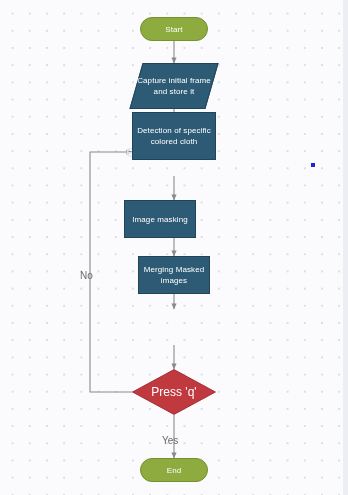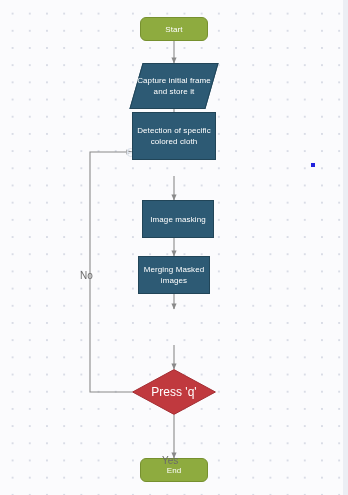--- a/index.html
+++ b/index.html
@@ -34,21 +34,21 @@
     text-align: center;
     color: #ffffff;
     font-size: 8px;
     line-height: 11px;
     letter-spacing: 0.1px;
     z-index: 3;
   }
   .node-terminal {
     background: #8eab3f;
     border: 1px solid #76902f;
-    border-radius: 6px;
+    border-radius: 12px;
   }
   .node-process {
     background: #2d5a74;
     border: 1px solid #214558;
   }
   .node-io {
     background: #2d5a74;
     border: 1px solid #214558;
     transform: skewX(-16deg);
   }
@@ -144,39 +144,39 @@
   </div>
 
   <div class="node node-io" style="left:136px; top:63px; width:76px; height:46px;">
     <span class="node-text">Capture initial frame and store it</span>
   </div>
 
   <div class="node node-process" style="left:132px; top:112px; width:84px; height:48px;">
     <span class="node-text">Detection of specific colored cloth</span>
   </div>
 
-  <div class="node node-process" style="left:142px; top:200px; width:72px; height:38px;">
+  <div class="node node-process" style="left:124px; top:200px; width:72px; height:38px;">
     <span class="node-text">Image masking</span>
   </div>
 
   <div class="node node-process" style="left:138px; top:256px; width:72px; height:38px;">
     <span class="node-text">Merging Masked images</span>
   </div>
 
 
   <div class="node-decision-wrap" style="left:132px; top:369px; width:84px; height:46px;">
     <svg class="node-decision-shape" viewBox="0 0 84 46" xmlns="http://www.w3.org/2000/svg" preserveAspectRatio="none">
       <polygon points="42,0.6 83.4,23 42,45.4 0.6,23" fill="#c0393e" stroke="#a32f34" stroke-width="1"></polygon>
     </svg>
     <div class="node-decision-label">Press 'q'</div>
   </div>
 
   <div class="node node-terminal" style="left:140px; top:458px; width:68px; height:24px;">
     <span class="node-text">End</span>
   </div>
 
   <div class="edge-label" style="left:80px; top:271px;">No</div>
-  <div class="edge-label" style="left:162px; top:456px;">Yes</div>
+  <div class="edge-label" style="left:162px; top:436px;">Yes</div>
 
   <div class="cursor-dot" style="left:311px; top:163px;"></div>
 
   <div class="right-strip"></div>
 </div>
 
 </body></html>

